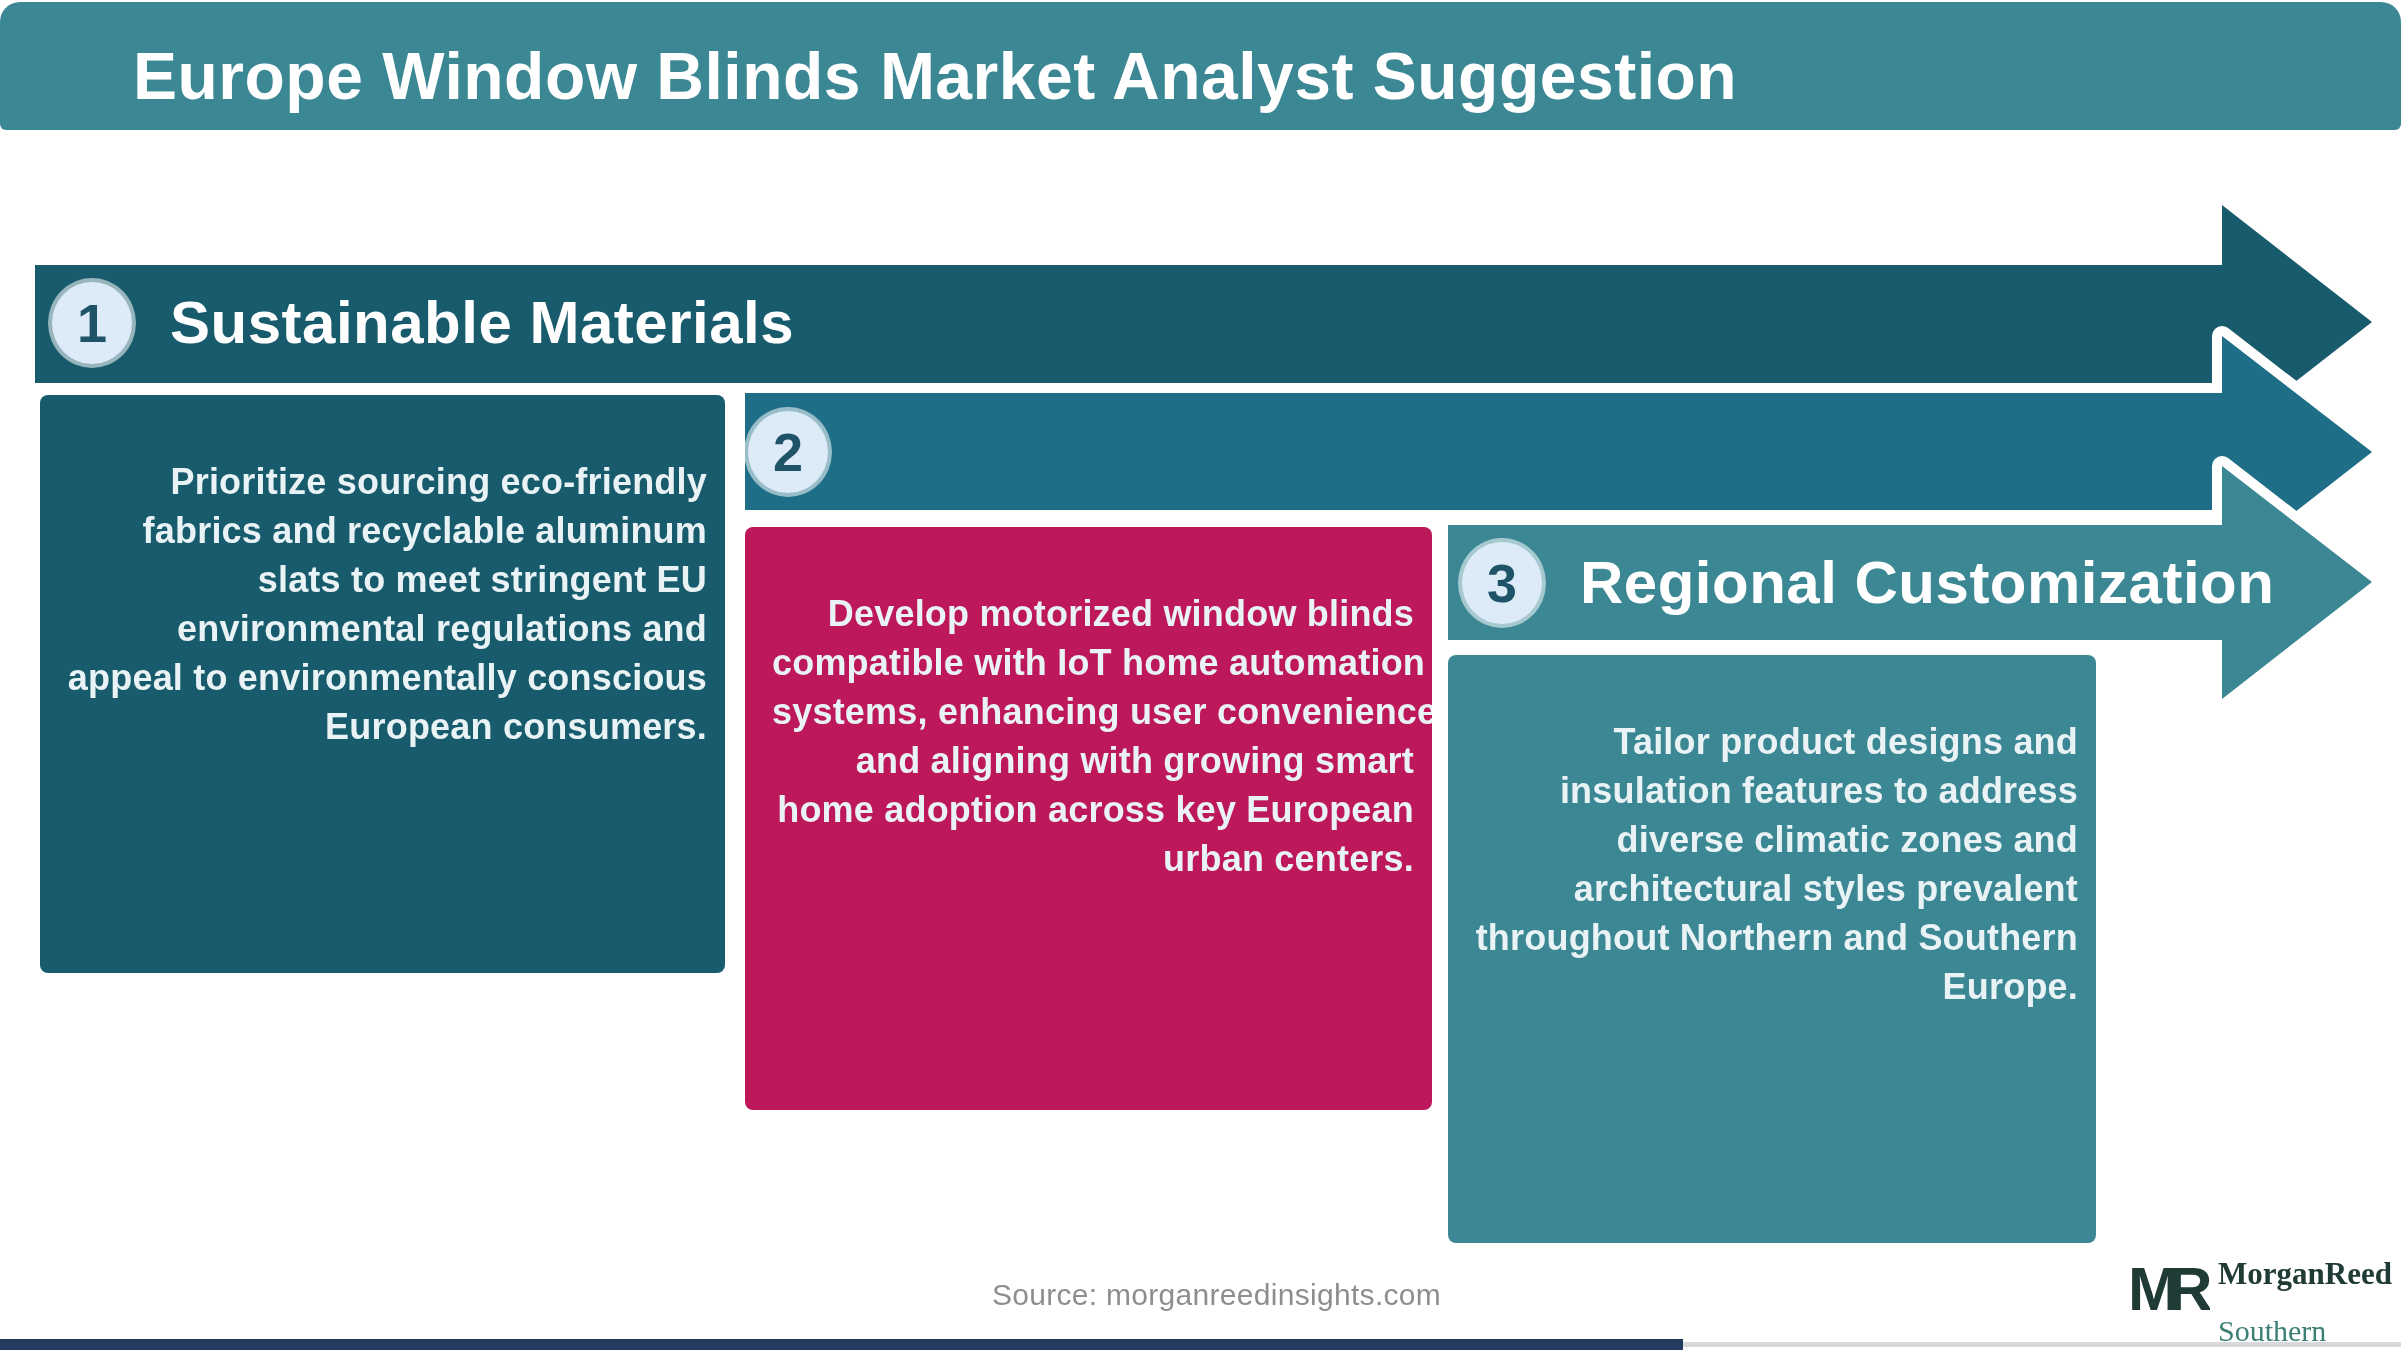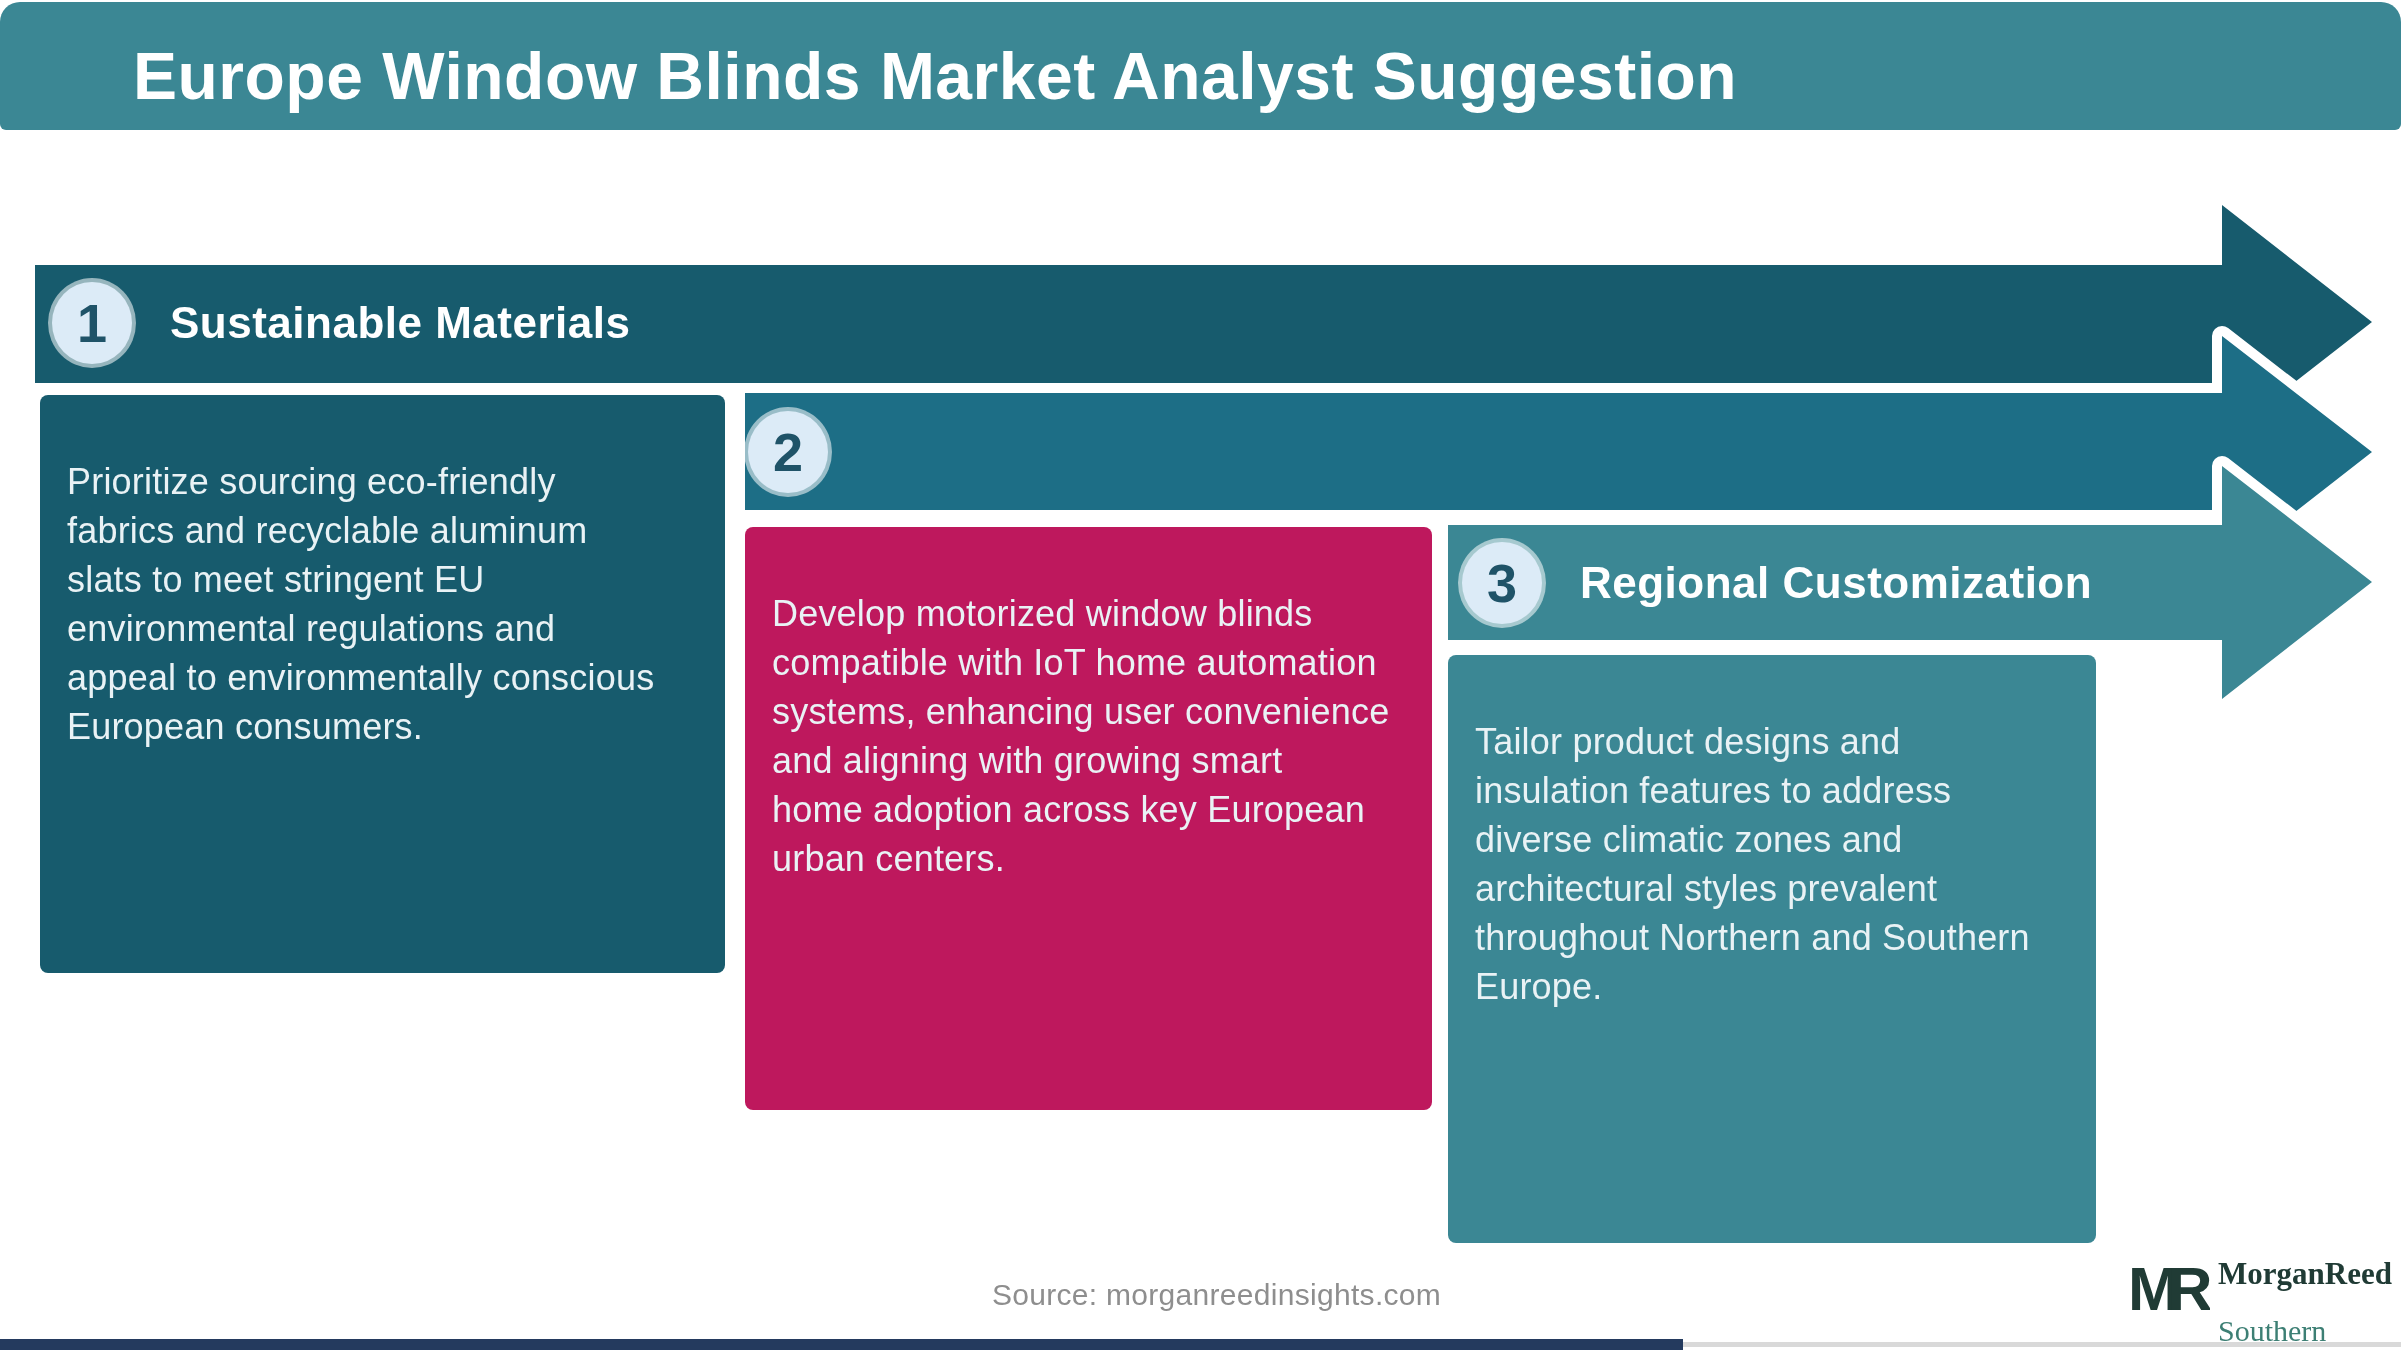--- a/index.html
+++ b/index.html
@@ -32,28 +32,28 @@
   .bc2{left:748px;top:393px;height:117px;}
   .bc3{left:1462px;top:525px;height:115px;}
   .badge{
     width:80px;height:82px;border-radius:50%;
     background:#dcebf7;color:#1f5368;
     display:flex;align-items:center;justify-content:center;
     font-size:54px;font-weight:700;
     box-shadow:0 0 0 4px rgba(255,255,255,.55);
   }
   .band-label{
-    color:#ffffff;font-size:44px;font-weight:600;letter-spacing:.5px;white-space:nowrap;
+    color:#ffffff;font-size:60px;font-weight:600;letter-spacing:.5px;white-space:nowrap;
   }
   
   .card{
     position:absolute;z-index:2;border-radius:8px;
-    color:#e9f2f5;font-size:36px;line-height:49px;font-weight:400;
+    color:#e9f2f5;font-size:36px;line-height:49px;font-weight:700;
     white-space:pre;overflow:hidden;letter-spacing:.2px;
-    padding:62px 18px 0 27px;box-sizing:border-box;
+    padding:62px 18px 0 27px;box-sizing:border-box;text-align:right;
   }
   .card1{left:40px;top:395px;width:685px;height:578px;background:#175b6d;}
   .card2{left:745px;top:527px;width:687px;height:583px;background:#be185d;}
   .card3{left:1448px;top:655px;width:648px;height:588px;background:#3b8794;}
   
   .source{
     position:absolute;left:0;right:0;top:1278px;z-index:2;
     text-align:center;color:#8e8e8e;font-size:30px;letter-spacing:.3px;margin-left:32px;
   }
   .logo{

